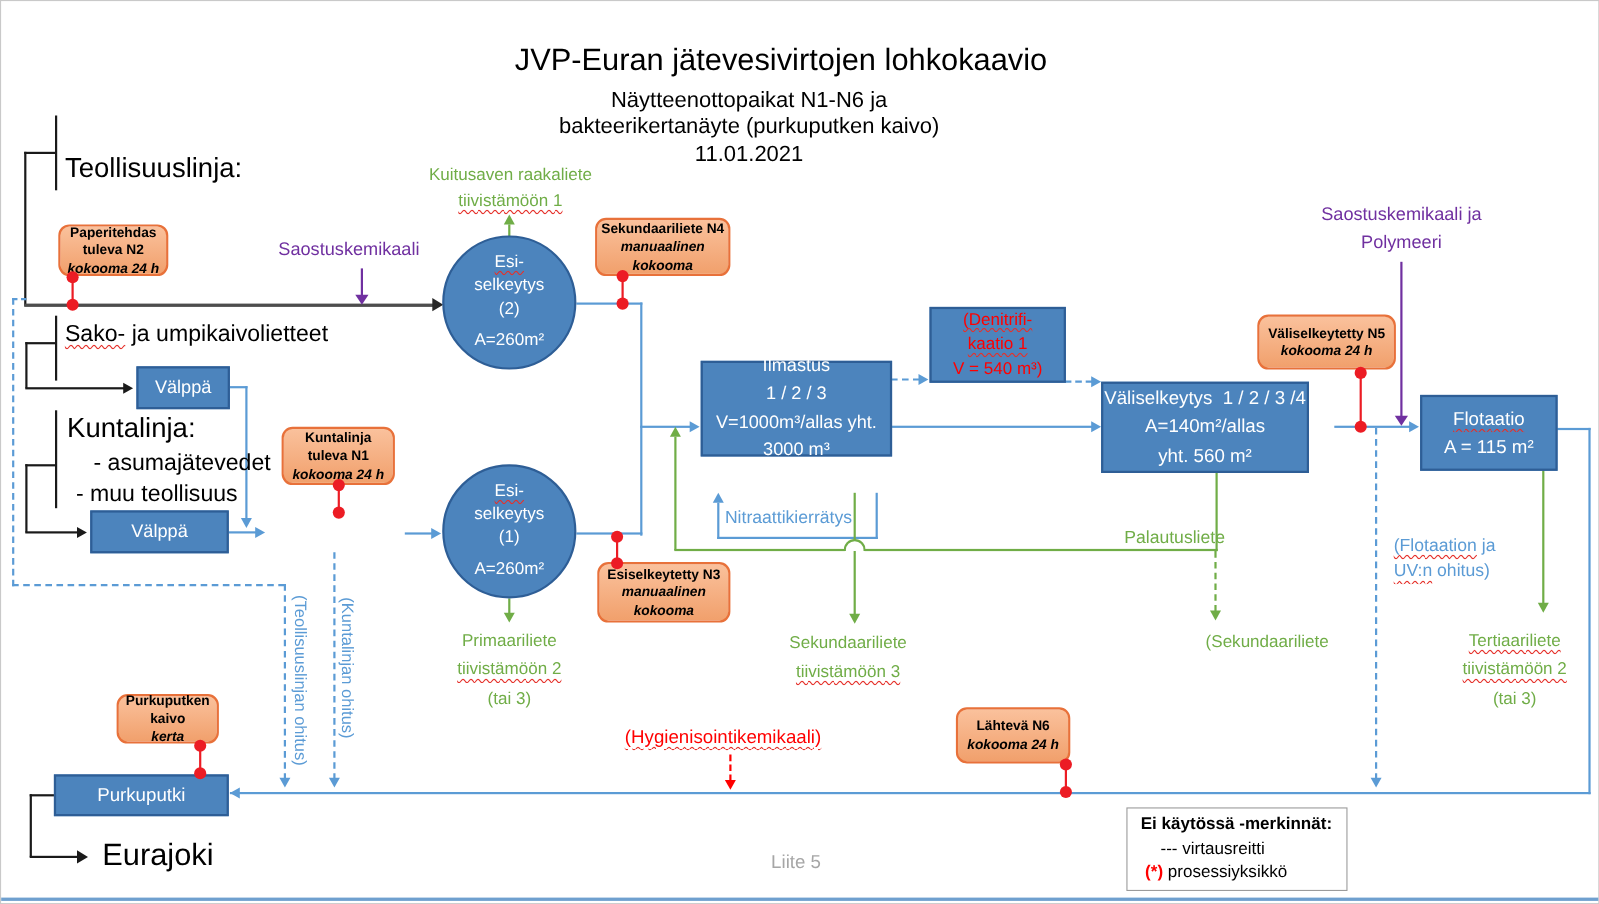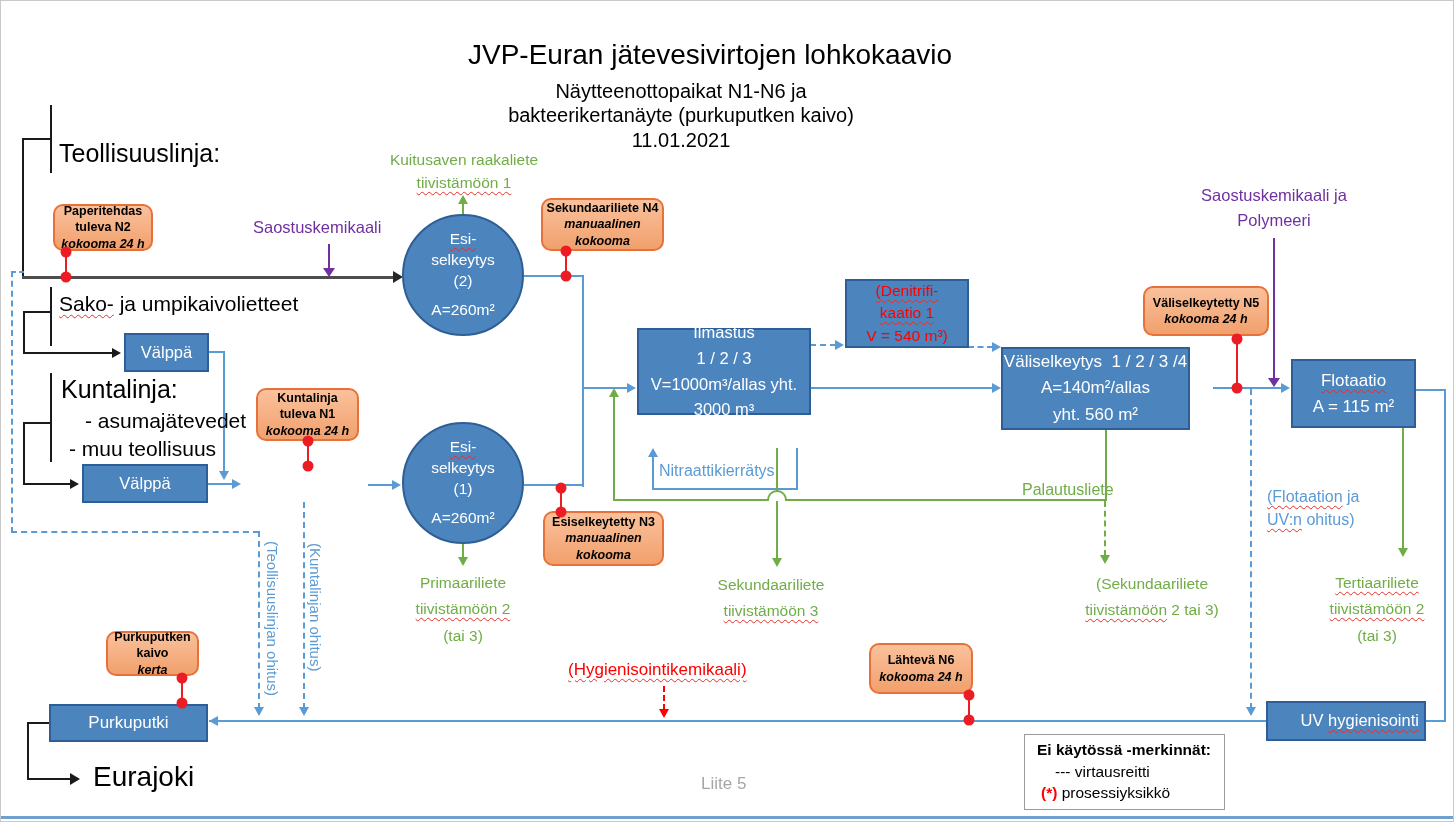--- a/index.html
+++ b/index.html
@@ -179,25 +179,20 @@
     <div>Väliselkeytys  1 / 2 / 3 /4</div>
     <div>A=140m²/allas</div>
     <div>yht. 560 m²</div>
   </div>
 
   <div class="box" style="left:1290px;top:358px;width:125px;height:69px;font-size:17px;line-height:1.5;">
     <div class="sq">Flotaatio</div>
     <div>A = 115 m²</div>
   </div>
 
-  <div class="box" style="left:1265px;top:700px;width:160px;height:40px;">
-    <div>
-      <span>UV </span><span class="sq">hygienisointi</span>
-    </div>
-  </div>
 
   <div class="box" style="left:48px;top:703px;width:159px;height:38px;font-size:17px;">
     <div>Purkuputki</div>
   </div>
 
   <div class="sample" style="left:52px;top:203px;width:100px;height:47px;">
     <div>Paperitehdas</div>
     <div>tuleva N2</div>
     <div class="it">kokooma 24 h</div>
   </div>
@@ -269,21 +264,20 @@
     <div>Primaariliete</div>
     <div class="sq">tiivistämöön 2</div>
     <div>(tai 3)</div>
   </div>
   <div class="blk ctr green" style="left:685px;top:571px;width:170px;">
     <div>Sekundaariliete</div>
     <div class="sq">tiivistämöön 3</div>
   </div>
   <div class="blk ctr green" style="left:1056px;top:570px;width:190px;">
     <div>(Sekundaariliete</div>
-    <div><span class="sq">tiivistämöön</span><span> 2 tai 3)</span></div>
   </div>
   <div class="blk ctr green" style="left:1291px;top:569px;width:170px;">
     <div class="sq">Tertiaariliete</div>
     <div class="sq">tiivistämöön 2</div>
     <div>(tai 3)</div>
   </div>
   <div class="t green" style="left:1021px;top:475px;font-size:16px;">Palautusliete</div>
 
   <div class="t purple" style="left:252px;top:214px;">Saostuskemikaali</div>
   <div class="blk ctr purple" style="left:1193px;top:182px;width:160px;">

